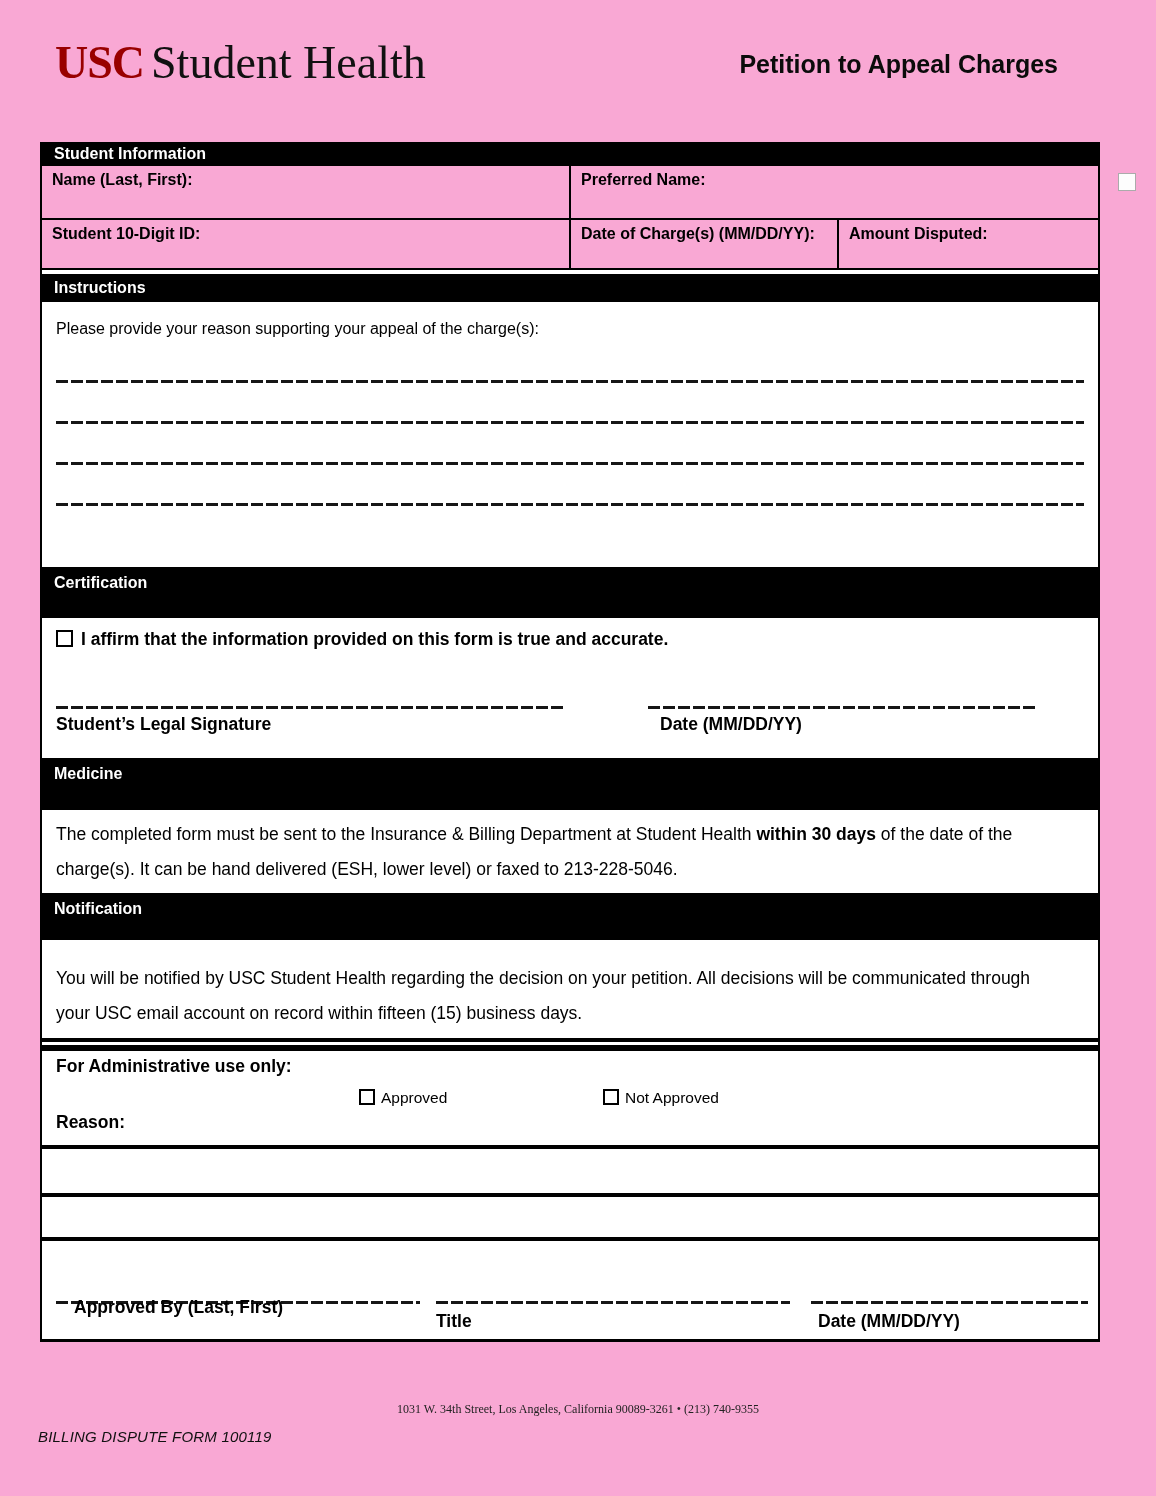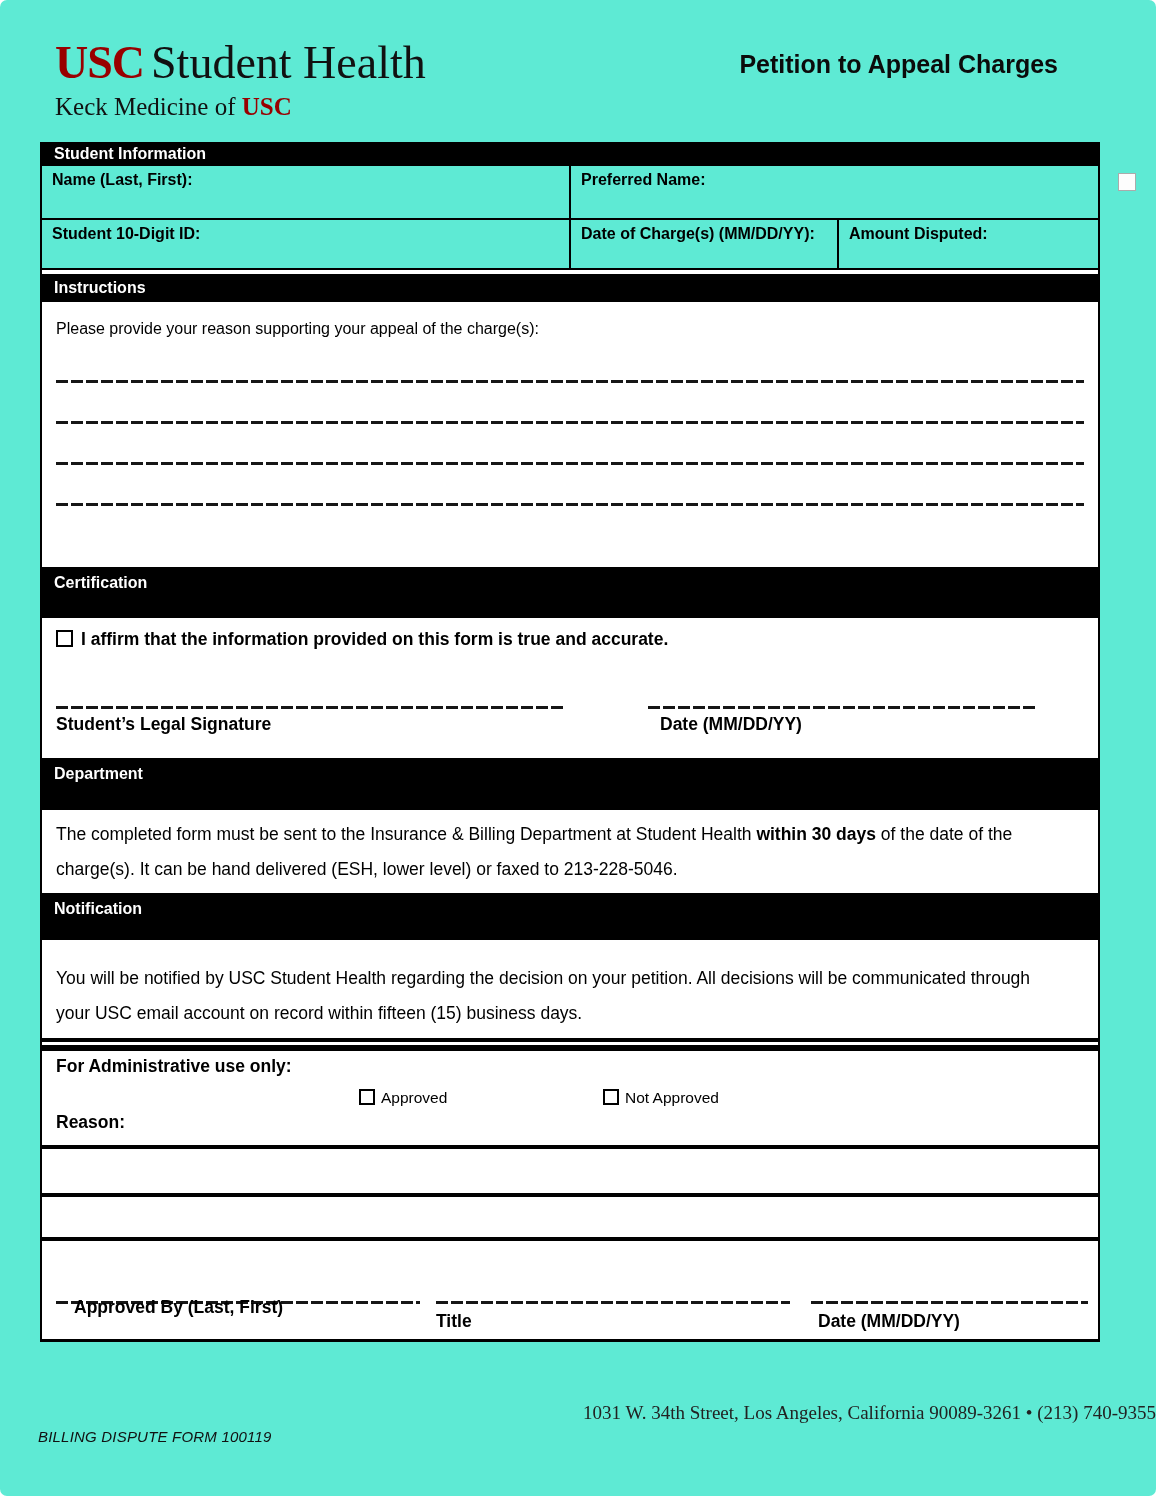--- a/index.html
+++ b/index.html
@@ -1,23 +1,22 @@
 <!DOCTYPE html>
 <html><head>
 <meta charset="utf-8">
 <style>
   html,body{margin:0;padding:0;background:#ffffff;}
   .page{
     position:relative;
     width:1156px;height:1496px;
-    background:#5eead4;
+    background:#f9a8d4;
     font-family:"Liberation Sans",sans-serif;
     color:#000;
     overflow:hidden;
-    border-radius:7px;
   }
   
   .logo{position:absolute;left:55px;top:40px;line-height:1;}
   .logo-line1{font-family:"Liberation Serif",serif;font-size:46px;white-space:nowrap;}
   .logo-usc{color:#990000;font-weight:bold;letter-spacing:-1px;margin-right:7px;}
   .logo-sh{color:#111;font-weight:normal;}
   .logo-line2{font-family:"Liberation Serif",serif;font-size:25px;margin-top:8px;color:#111;}
   .logo-keck-usc{color:#990000;font-weight:bold;}
   .doc-title{
     position:absolute;right:98px;top:50px;
@@ -87,35 +86,34 @@
   .a-check .cb{width:12px;height:12px;margin-right:6px;}
   .a-check-approved{left:317px;}
   .a-check-notapproved{left:561px;}
   .a-reason{position:absolute;left:14px;top:61px;font-size:17.5px;font-weight:bold;}
   .empty-row1{height:48px;border-top:4px solid #000;}
   .empty-row2{height:44px;border-top:4px solid #000;}
   .big-box{height:105px;border-top:4px solid #000;border-bottom:3px solid #000;}
   
   .footer-address{
     position:absolute;left:0;top:1402px;width:100%;
-    text-align:right;font-family:"Liberation Serif",serif;font-size:19px;color:#222;
+    text-align:center;font-family:"Liberation Serif",serif;font-size:12px;color:#222;
   }
   .footer-formid{
     position:absolute;left:38px;top:1428px;
     font-style:italic;font-size:15px;color:#111;letter-spacing:0.2px;
   }
 </style>
 </head>
 <body>
 
 <div class="page">
 
   <div class="logo">
     <div class="logo-line1"><span class="logo-usc">USC</span><span class="logo-sh">Student Health</span></div>
-    <div class="logo-line2"><span>Keck Medicine of </span><span class="logo-keck-usc">USC</span></div>
   </div>
   <div class="doc-title">Petition to Appeal Charges</div>
 
   <div class="stray-cb"></div>
 
   <div class="form">
 
     <div class="bar bar-sm">Student Information</div>
     <div class="si-row si-row1">
       <div class="cell c-name">Name (Last, First):</div>
@@ -139,21 +137,21 @@
 
     <div class="bar bar-tall">Certification</div>
     <div class="box c-box">
       <div class="affirm"><span class="cb"></span><span>I affirm that the information provided on this form is true and accurate.</span></div>
       <div class="uline" style="left:14px;width:510px;top:88px;"></div>
       <div class="uline" style="left:606px;width:390px;top:88px;"></div>
       <div class="sig-label" style="left:14px;top:96px;">Student’s Legal Signature</div>
       <div class="sig-label" style="left:618px;top:96px;">Date (MM/DD/YY)</div>
     </div>
 
-    <div class="bar bar-tall" style="height:52px;">Department</div>
+    <div class="bar bar-tall" style="height:52px;">Medicine</div>
     <div class="box s-box">
       <p class="body-text"><span>The completed form must be sent to the Insurance &amp; Billing Department at Student Health </span><b>within 30 days</b><span> of the date of the charge(s). It can be hand delivered (ESH, lower level) or faxed to 213-228-5046.</span></p>
     </div>
 
     <div class="bar bar-tall" style="height:47px;">Notification</div>
     <div class="box n-box">
       <p class="body-text">You will be notified by USC Student Health regarding the decision on your petition. All decisions will be communicated through your USC email account on record within fifteen (15) business days.</p>
     </div>
 
     <div class="sep"></div>

